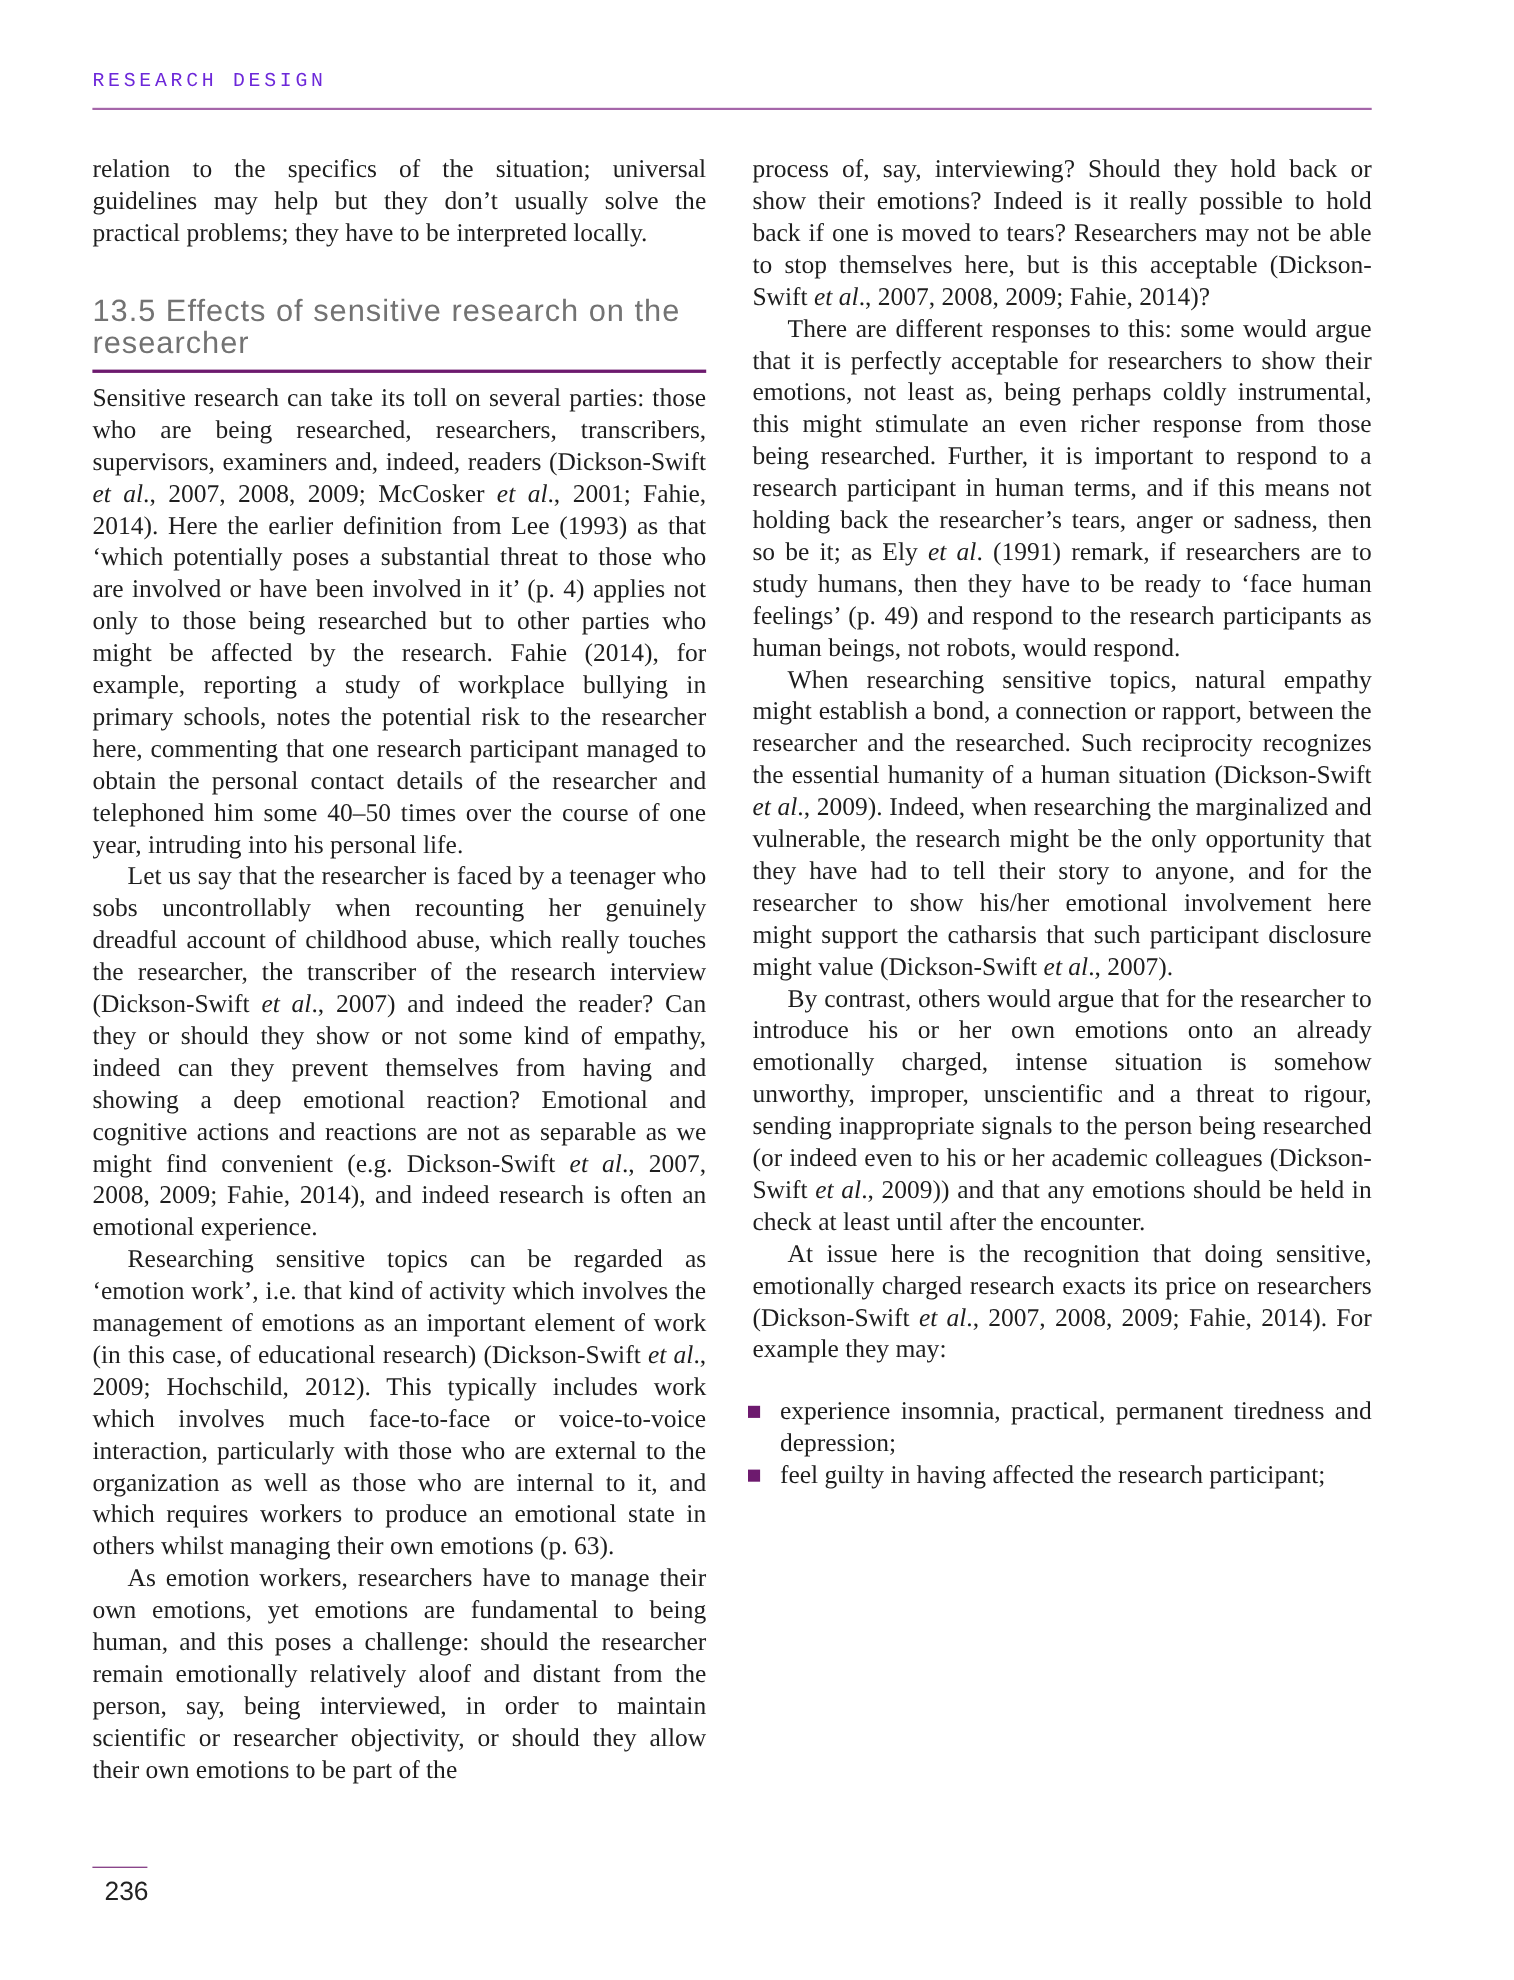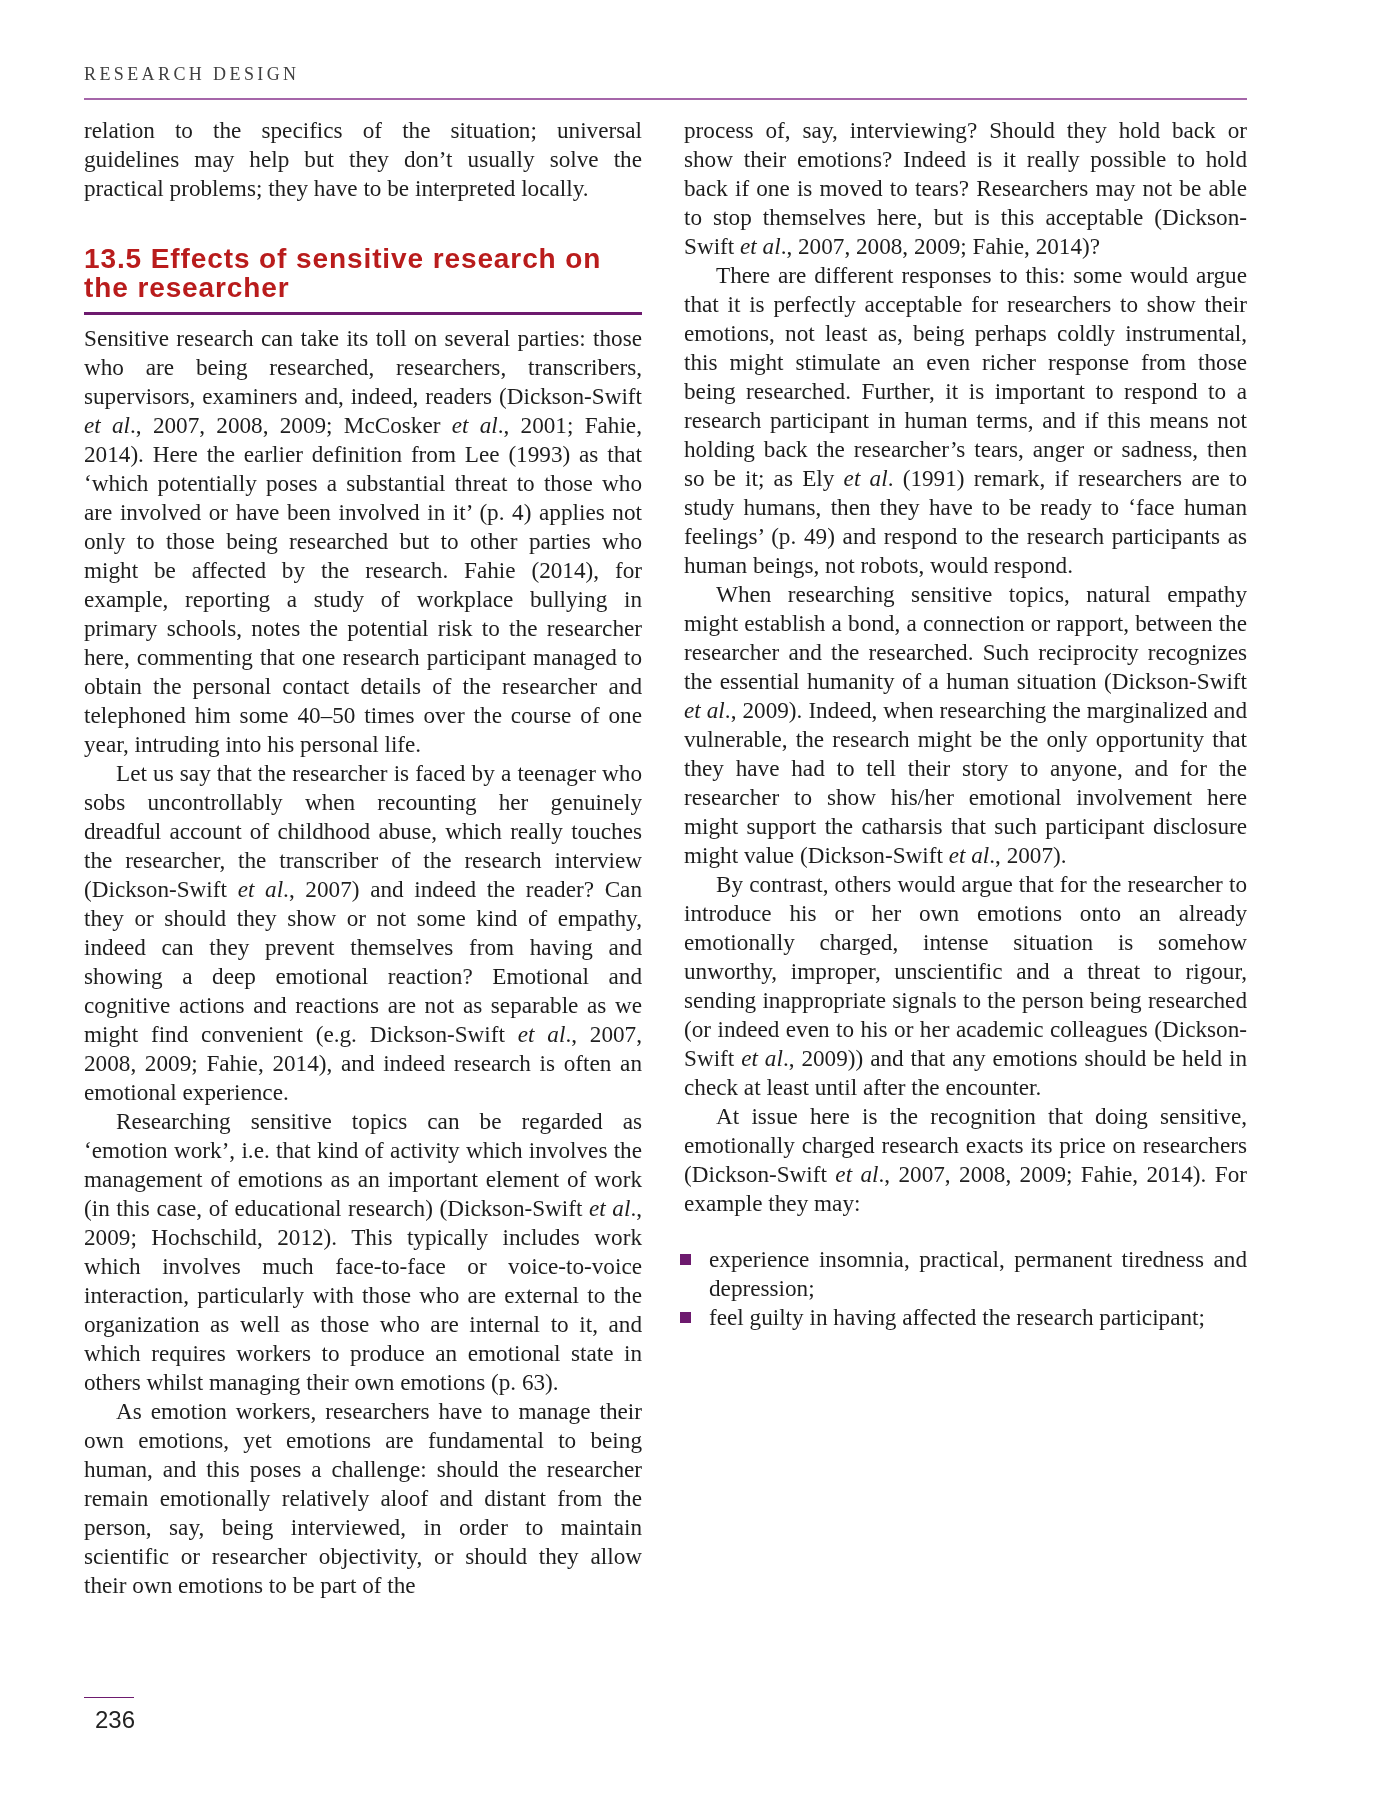--- a/index.html
+++ b/index.html
@@ -1,39 +1,39 @@
 <!DOCTYPE html>
 <html><head>
 <meta charset="utf-8">
 <style>
   html, body { margin: 0; padding: 0; background: #ffffff; }
   body { width: 1376px; height: 1800px; position: relative; overflow: hidden; }
   .running-head {
     position: absolute; left: 84px; top: 64px;
-    font-family: Liberation Serif, serif; font-size: 18px;
-    letter-spacing: 3.4px; color: #404040;
+    font-family: Liberation Mono, monospace; font-size: 18px;
+    letter-spacing: 3.4px; color: #6d28d9;
   }
   .head-rule {
     position: absolute; left: 84px; top: 98px; width: 1163px; height: 2px;
     background: #a566a9;
   }
   .col {
-    position: absolute; top: 116px; width: 558px;
+    position: absolute; top: 140px; width: 558px;
     font-family: "Liberation Serif", serif; font-size: 23.2px; line-height: 29px;
     color: #1e1e1e; text-align: justify; hyphens: manual;
   }
   .col-left { left: 84px; }
   .col-right { left: 684px; width: 563px; }
   .col p { margin: 0; }
   .col p.indent { text-indent: 32px; }
   .col i { }
   .section-heading {
     margin: 41px 0 0 0;
-    font-family: "Liberation Sans", sans-serif; font-weight: bold;
-    font-size: 28px; line-height: 29px; color: #b91c1c; letter-spacing: 0.9px;
+    font-family: "Liberation Sans", sans-serif; font-weight: normal;
+    font-size: 28px; line-height: 29px; color: #737373; letter-spacing: 0.9px;
     padding-bottom: 10px; border-bottom: 3px solid #6d1a6e;
     text-align: left; margin-bottom: 9px;
   }
   .bullet-list { list-style: none; margin: 27px 0 0 0; padding: 0; }
   .bullet-list li { position: relative; padding-left: 25px; text-align: justify; }
   .bullet {
     position: absolute; left: -4px; top: 9px; width: 11px; height: 11px; background: #6d1a6e;
   }
   .foot-rule { position: absolute; left: 84px; top: 1697px; width: 50px; height: 1px; background: #6d1a6e; }
   .page-number {

